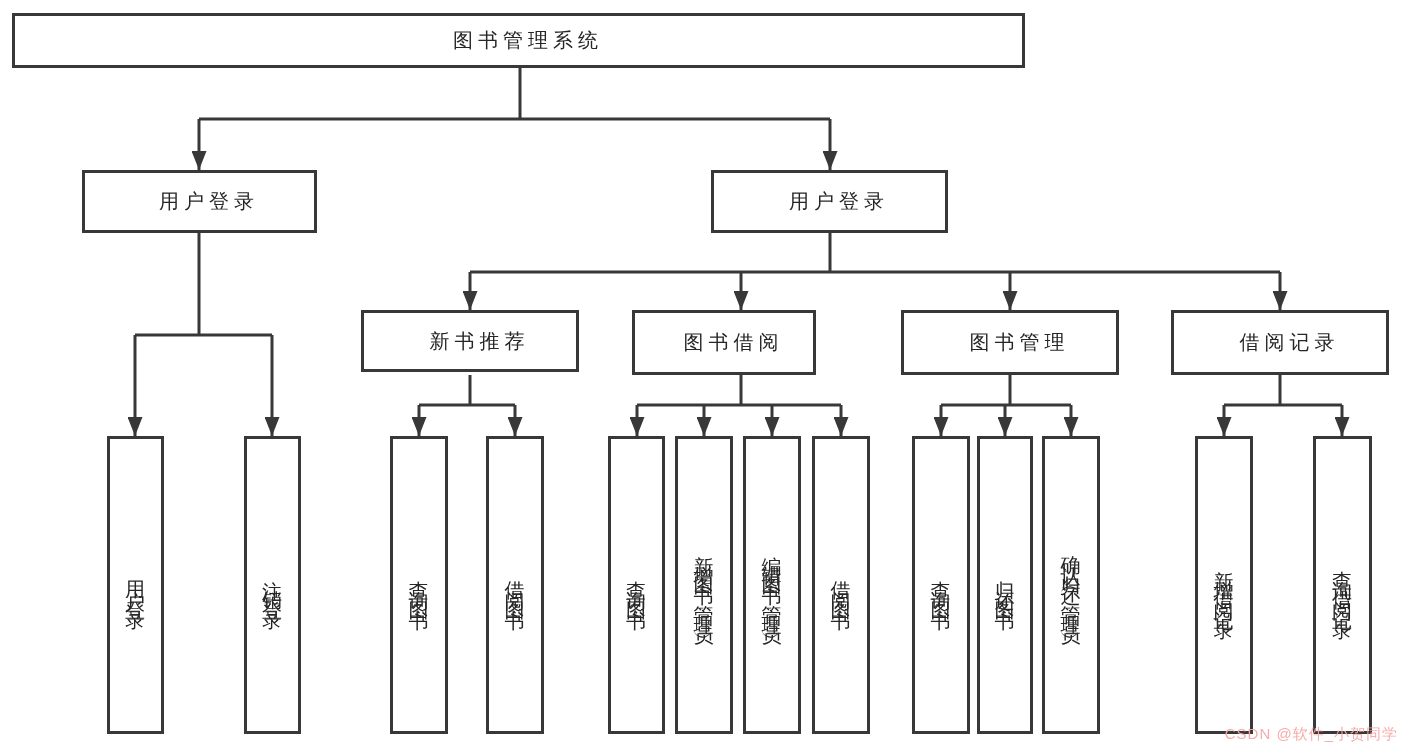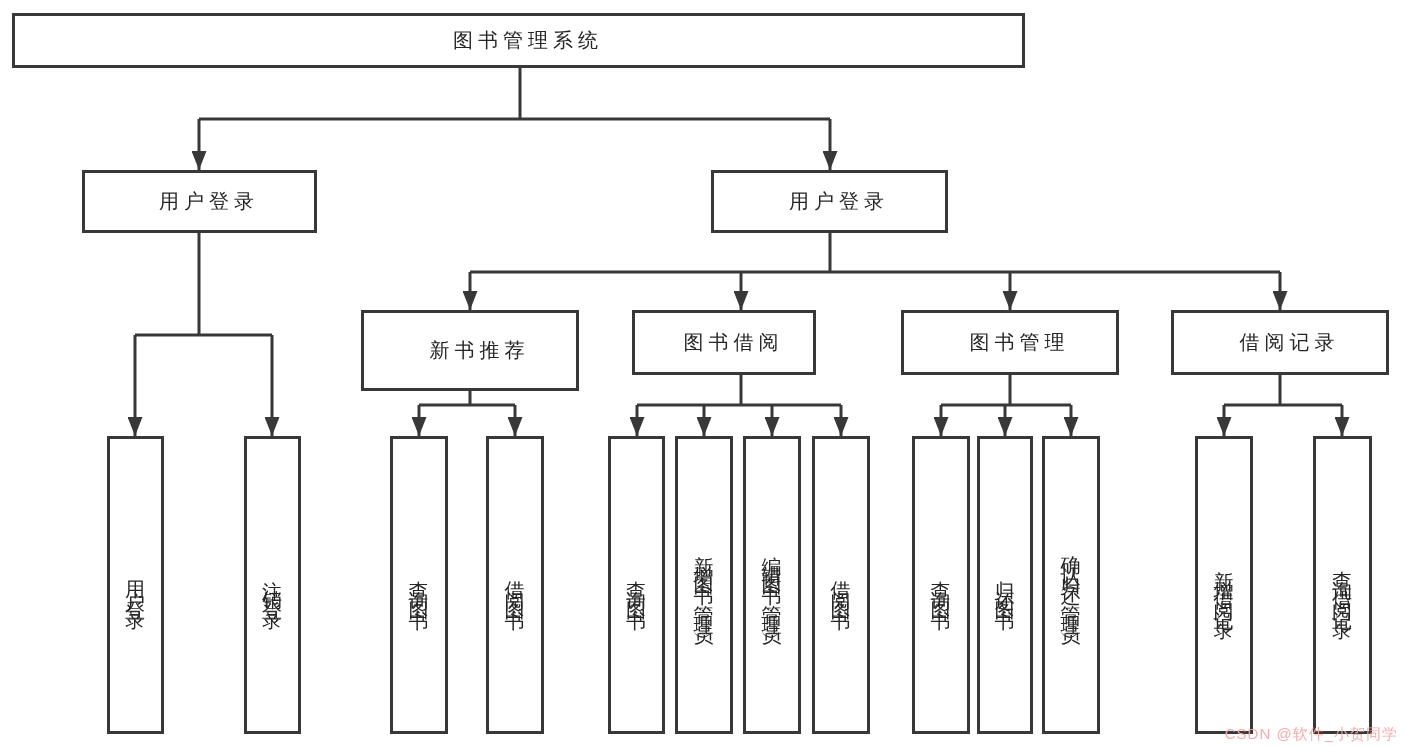--- a/index.html
+++ b/index.html
@@ -137,21 +137,21 @@
     <span>图书管理系统</span>
   </div>
 
   <div class="hbox" style="left:82px; top:170px; width:235px; height:63px;">
     <span>用户登录</span>
   </div>
   <div class="hbox" style="left:711px; top:170px; width:237px; height:63px;">
     <span>用户登录</span>
   </div>
 
-  <div class="hbox" style="left:361px; top:310px; width:218px; height:81px;">
+  <div class="hbox" style="left:361px; top:310px; width:218px; height:62px;">
     <span>新书推荐</span>
   </div>
   <div class="hbox" style="left:632px; top:310px; width:184px; height:65px;">
     <span>图书借阅</span>
   </div>
   <div class="hbox" style="left:901px; top:310px; width:218px; height:65px;">
     <span>图书管理</span>
   </div>
   <div class="hbox" style="left:1171px; top:310px; width:218px; height:65px;">
     <span>借阅记录</span>

